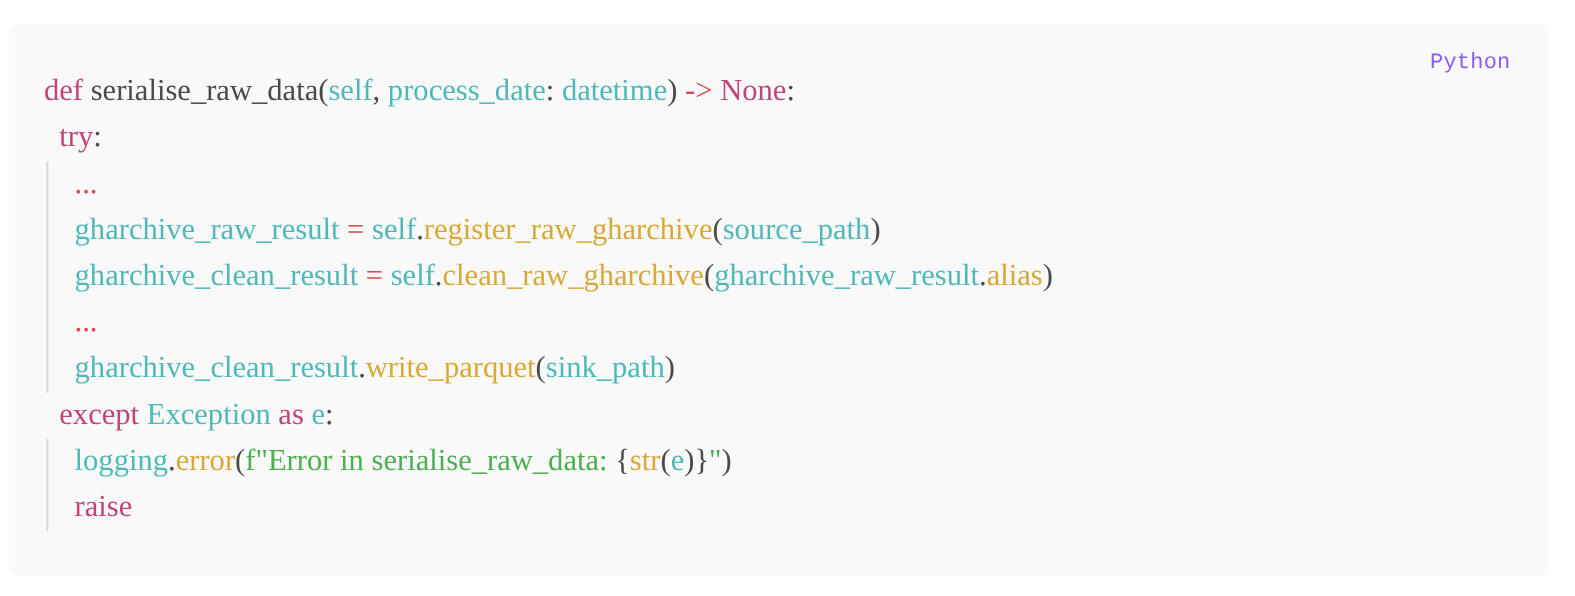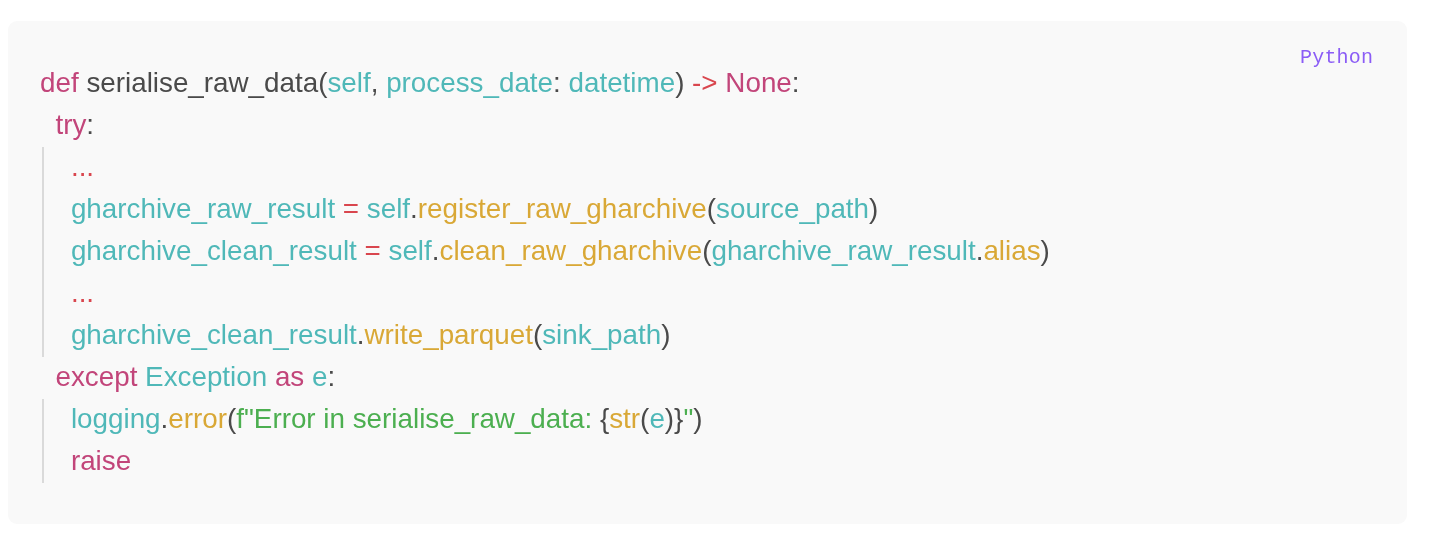--- a/index.html
+++ b/index.html
@@ -16,21 +16,21 @@
       left: 1300px; top: 46px;
       font-family: Liberation Mono, monospace;
       font-size: 20px;
       color: #8b5cf6;
       letter-spacing: 0.2px;
     }
     .code {
       position: absolute;
       left: 40px; top: 62px;
       margin: 0;
-      font-family: Liberation Sans, sans-serif;
+      font-family: Liberation Serif, serif;
       font-size: 27.8px;
       line-height: 42px;
       color: #4a4a4a;
       white-space: pre;
     }
     .line { height: 42px; display: block; }
     .guide {
       position: absolute;
       left: 42px;
       width: 2px;

